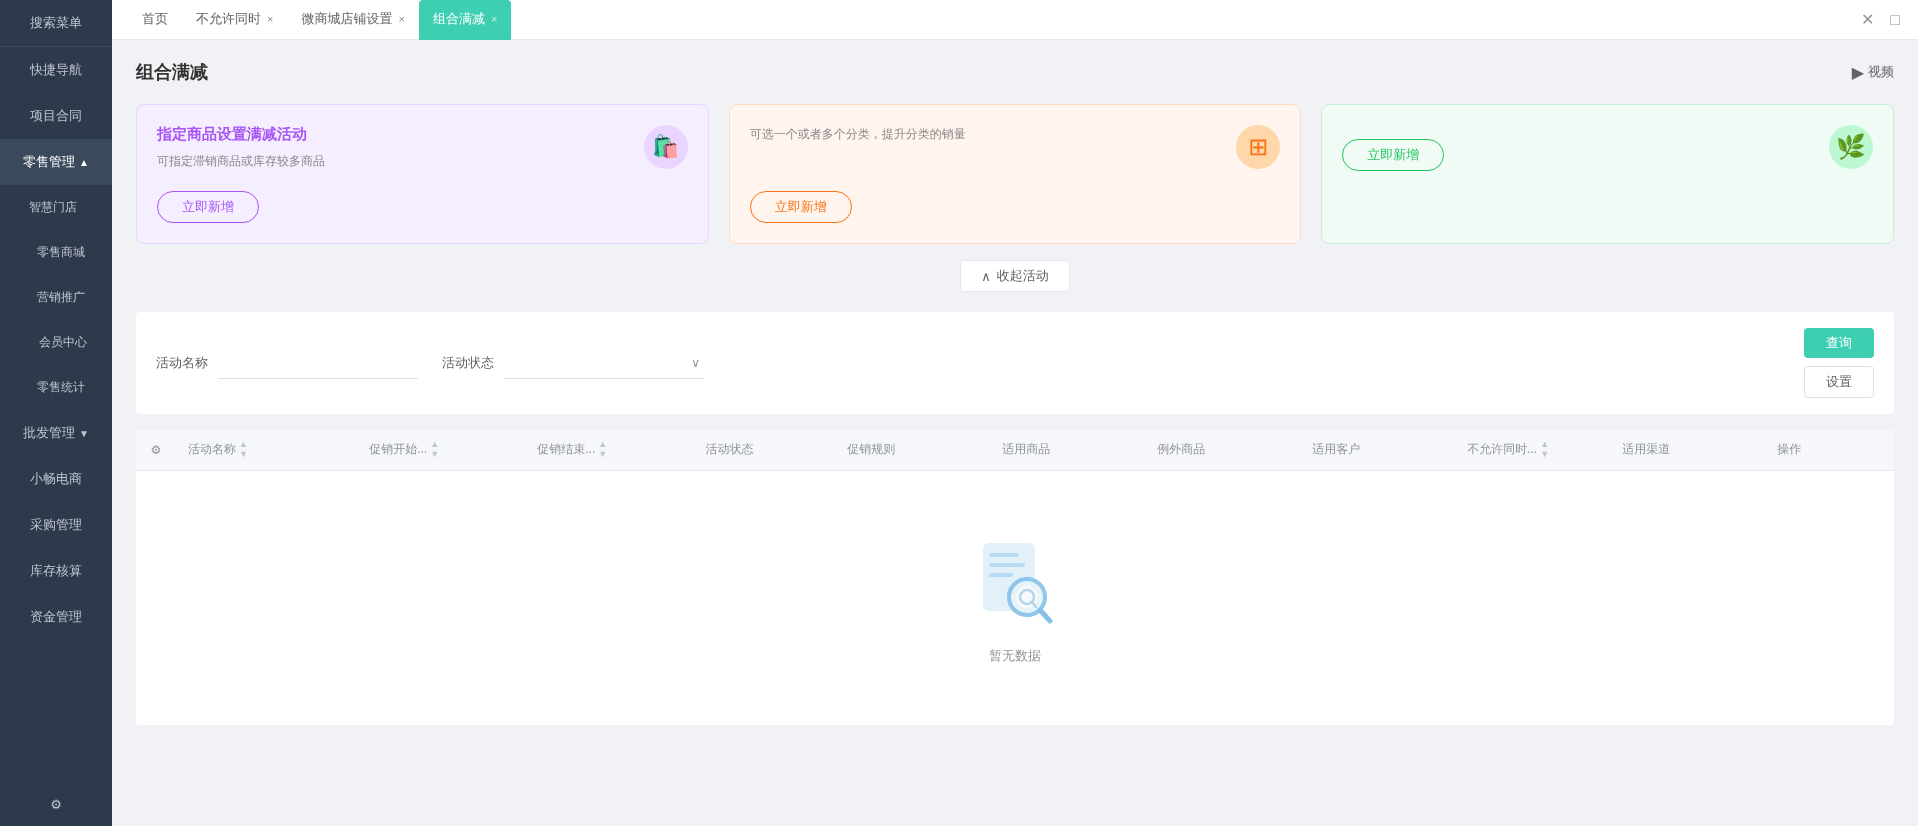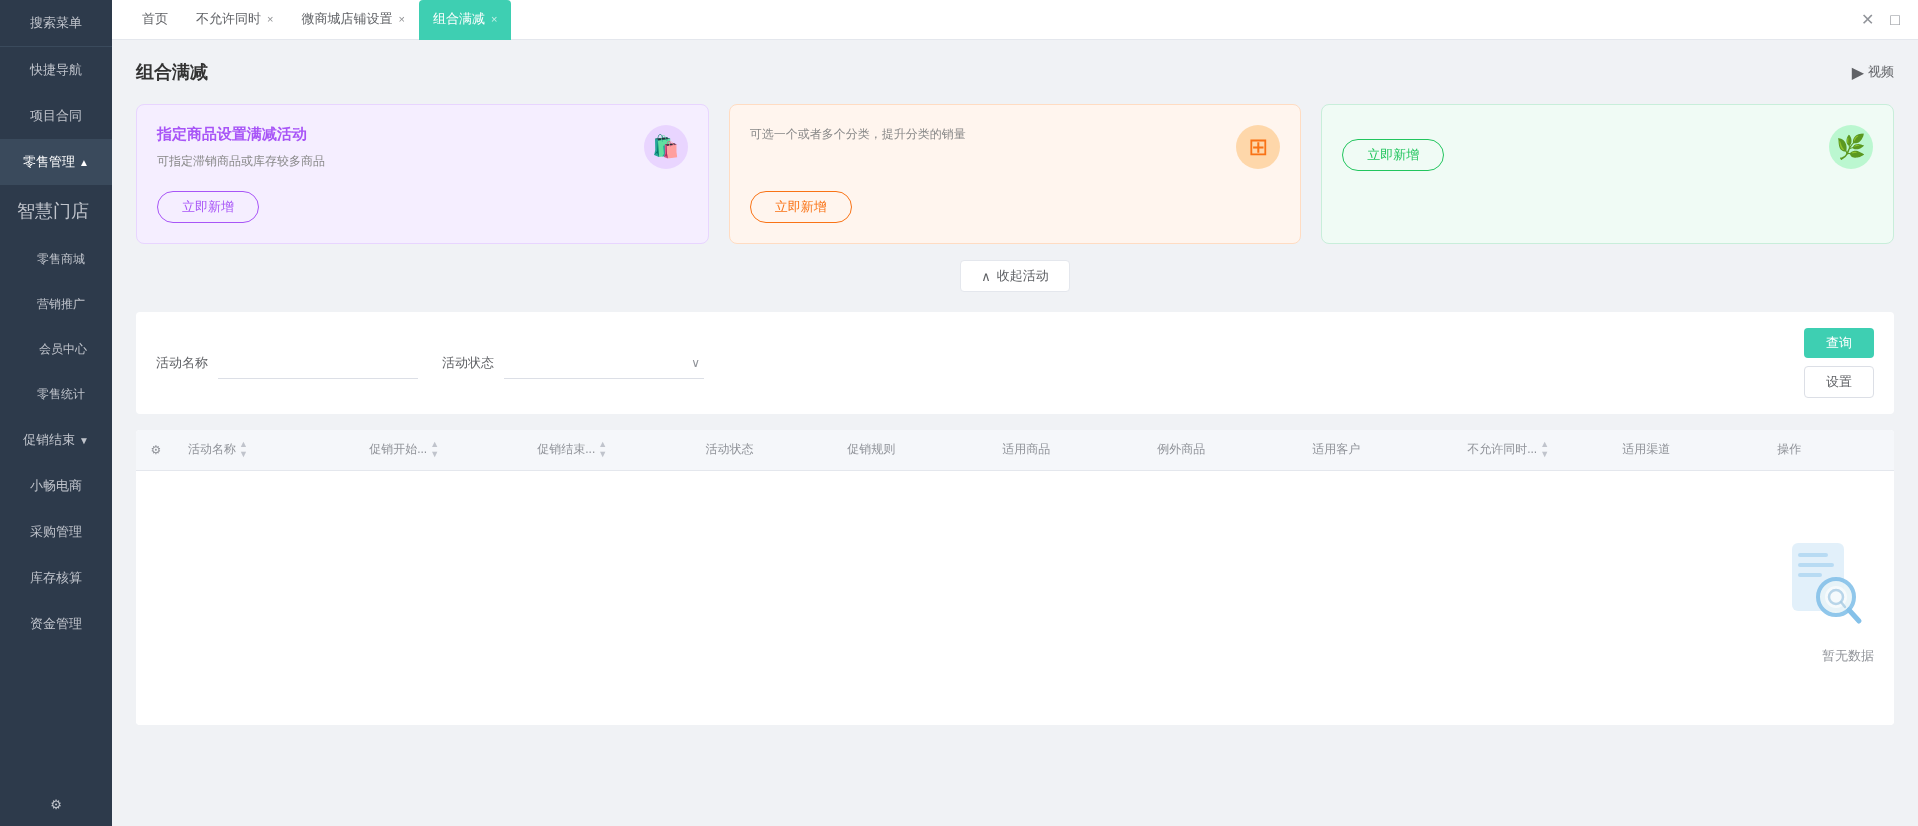--- a/index.html
+++ b/index.html
@@ -325,21 +325,21 @@
     .th-customer { flex: 1; min-width: 80px; }
     .th-notallow { flex: 1; min-width: 80px; }
     .th-channel { flex: 1; min-width: 80px; }
     .th-action { flex: 0.8; min-width: 60px; }
     .sort-arrows { display: flex; flex-direction: column; font-size: 9px; color: #c0c4cc; line-height: 1.1; }
 
     
     .empty-state {
       display: flex;
       flex-direction: column;
-      align-items: flex-end;
+      align-items: center;
       justify-content: center;
       padding: 60px 20px;
       background: #fff;
     }
     .empty-illustration {
       width: 100px;
       height: 100px;
       margin-bottom: 16px;
       position: relative;
     }
@@ -352,27 +352,27 @@
 <body>
 
 <div class="sidebar">
   <div class="sidebar-search">搜索菜单</div>
   <div class="sidebar-item">快捷导航</div>
   <div class="sidebar-item">项目合同</div>
   <div class="sidebar-item has-sub active">
     <span>零售管理</span>
     <span class="arrow-icon">▲</span>
   </div>
-  <div class="sidebar-item" style="font-size:18px;padding-left:4px;">智慧门店</div>
+  <div class="sidebar-item" style="font-size:12px;padding-left:4px;">智慧门店</div>
   <div class="sidebar-item" style="font-size:12px;padding-left:20px;">零售商城</div>
   <div class="sidebar-item" style="font-size:12px;padding-left:20px;">营销推广</div>
   <div class="sidebar-item" style="font-size:12px;padding-left:24px;">会员中心</div>
   <div class="sidebar-item" style="font-size:12px;padding-left:20px;">零售统计</div>
   <div class="sidebar-item has-sub">
-    <span>促销结束</span>
+    <span>批发管理</span>
     <span class="arrow-icon">▼</span>
   </div>
   <div class="sidebar-item">小畅电商</div>
   <div class="sidebar-item">采购管理</div>
   <div class="sidebar-item">库存核算</div>
   <div class="sidebar-item">资金管理</div>
   <div class="sidebar-bottom">⚙</div>
 </div>
 
 <div class="main">

